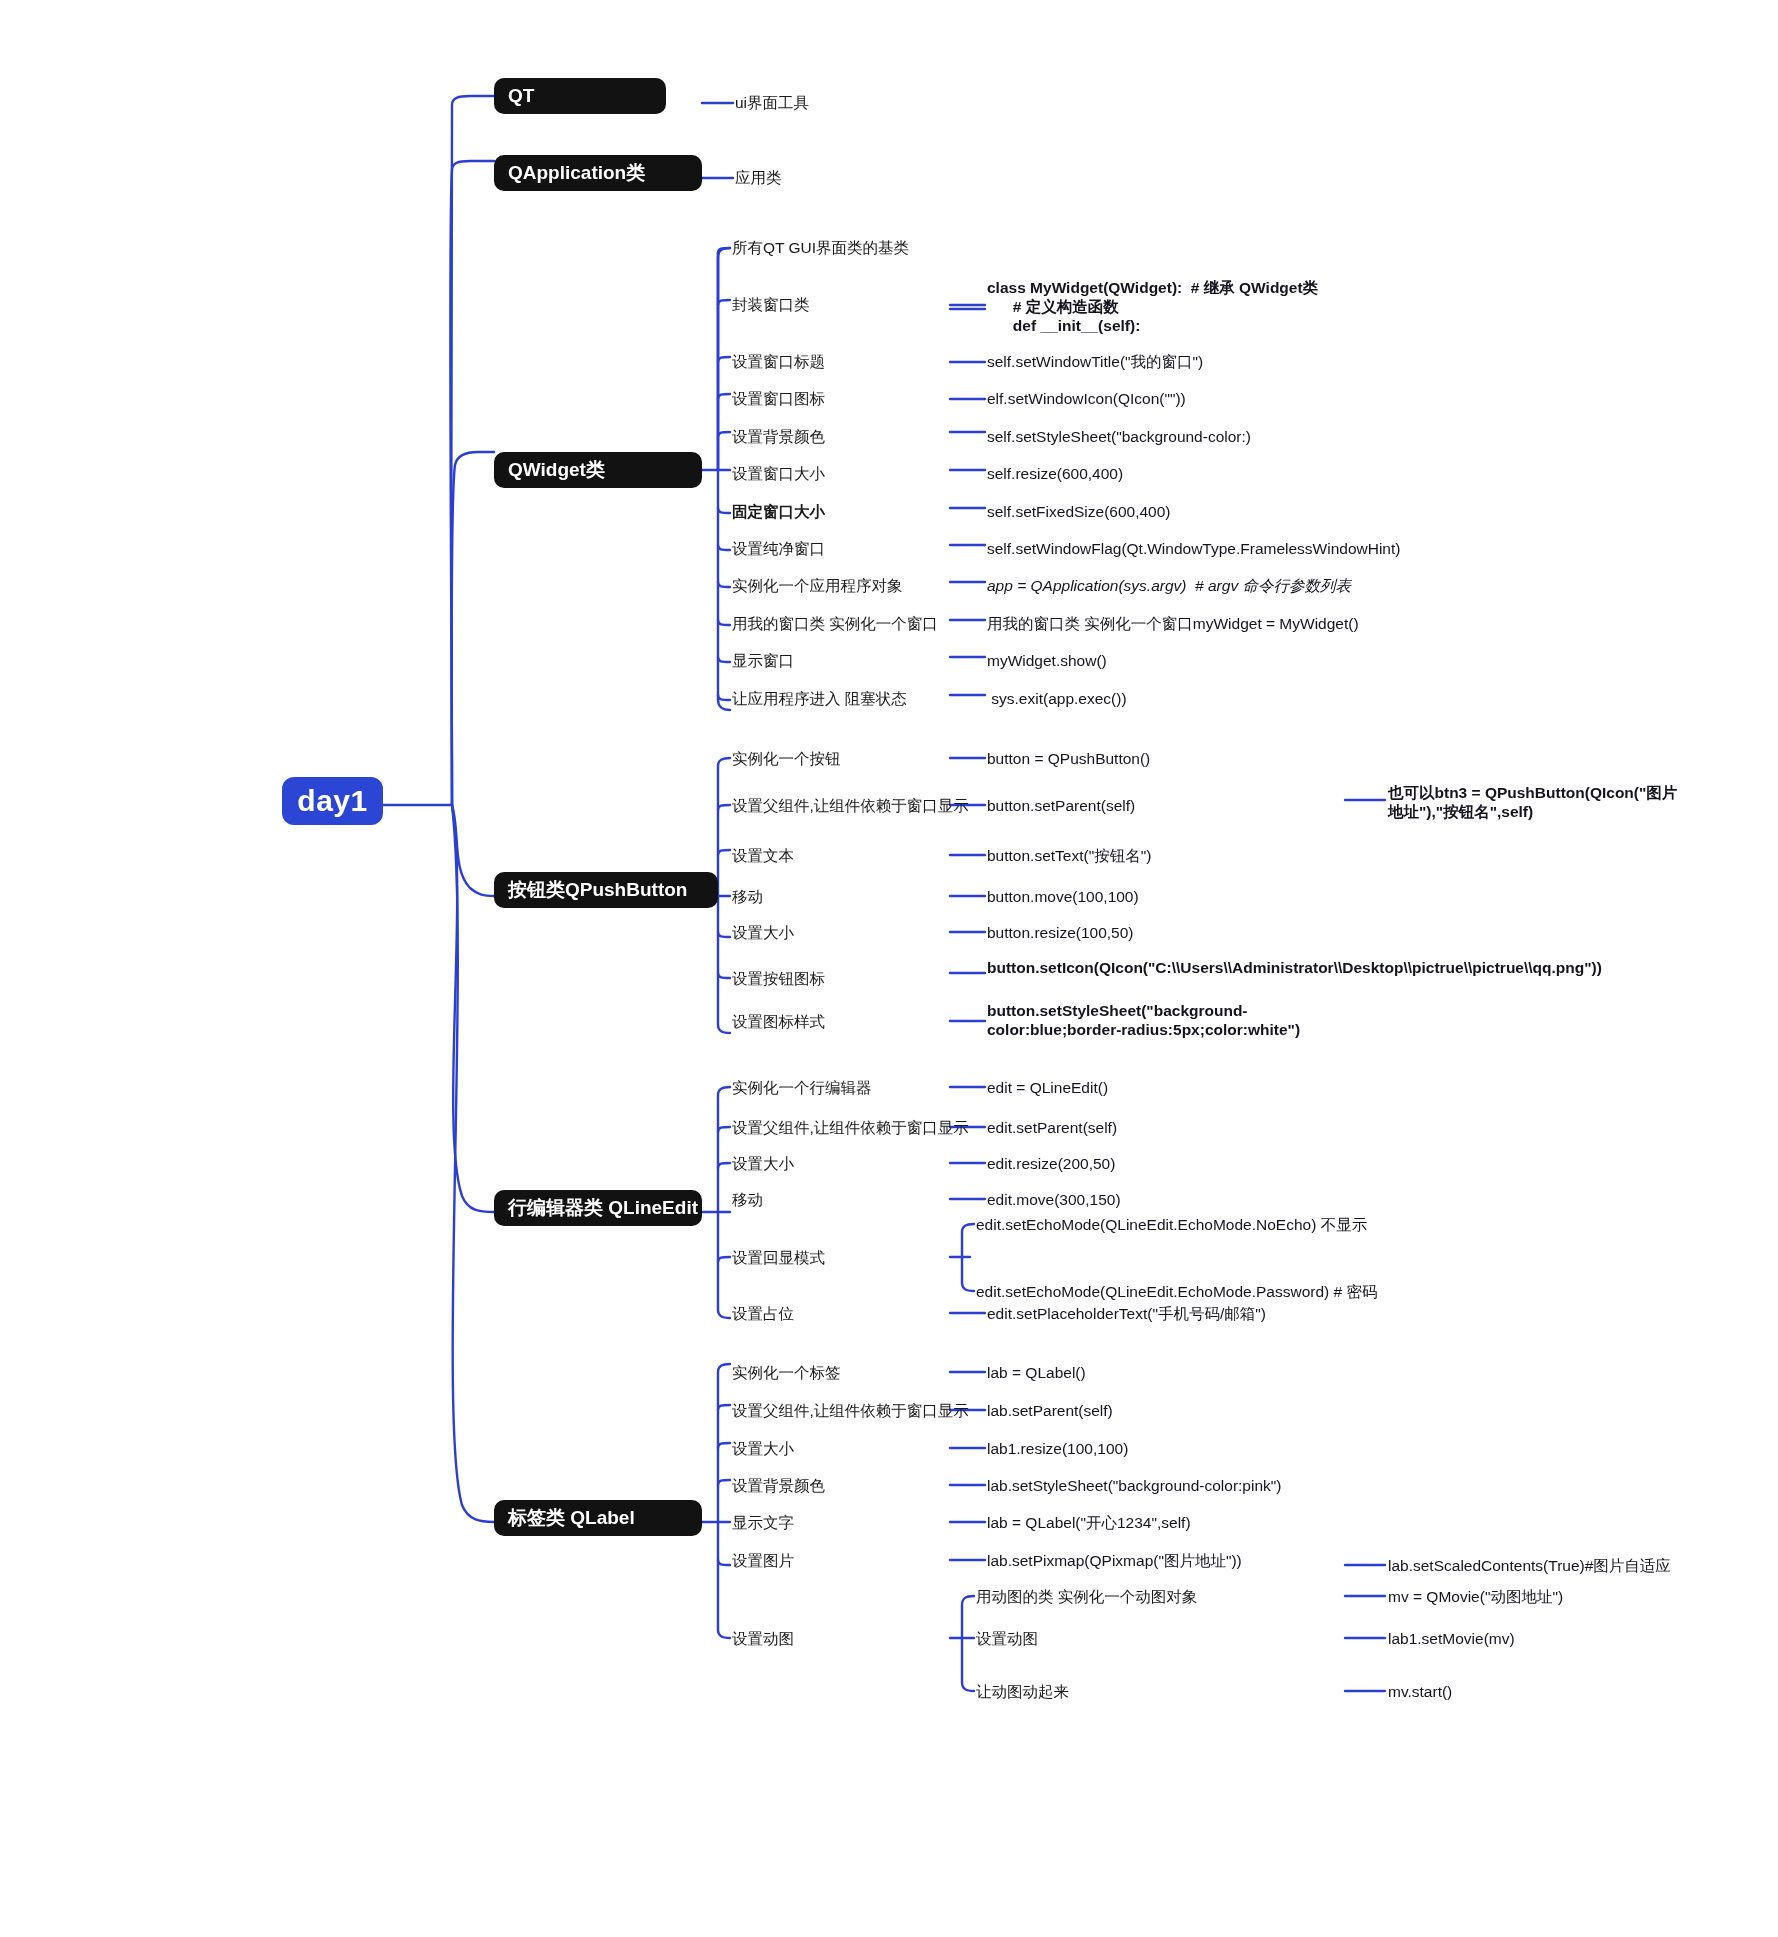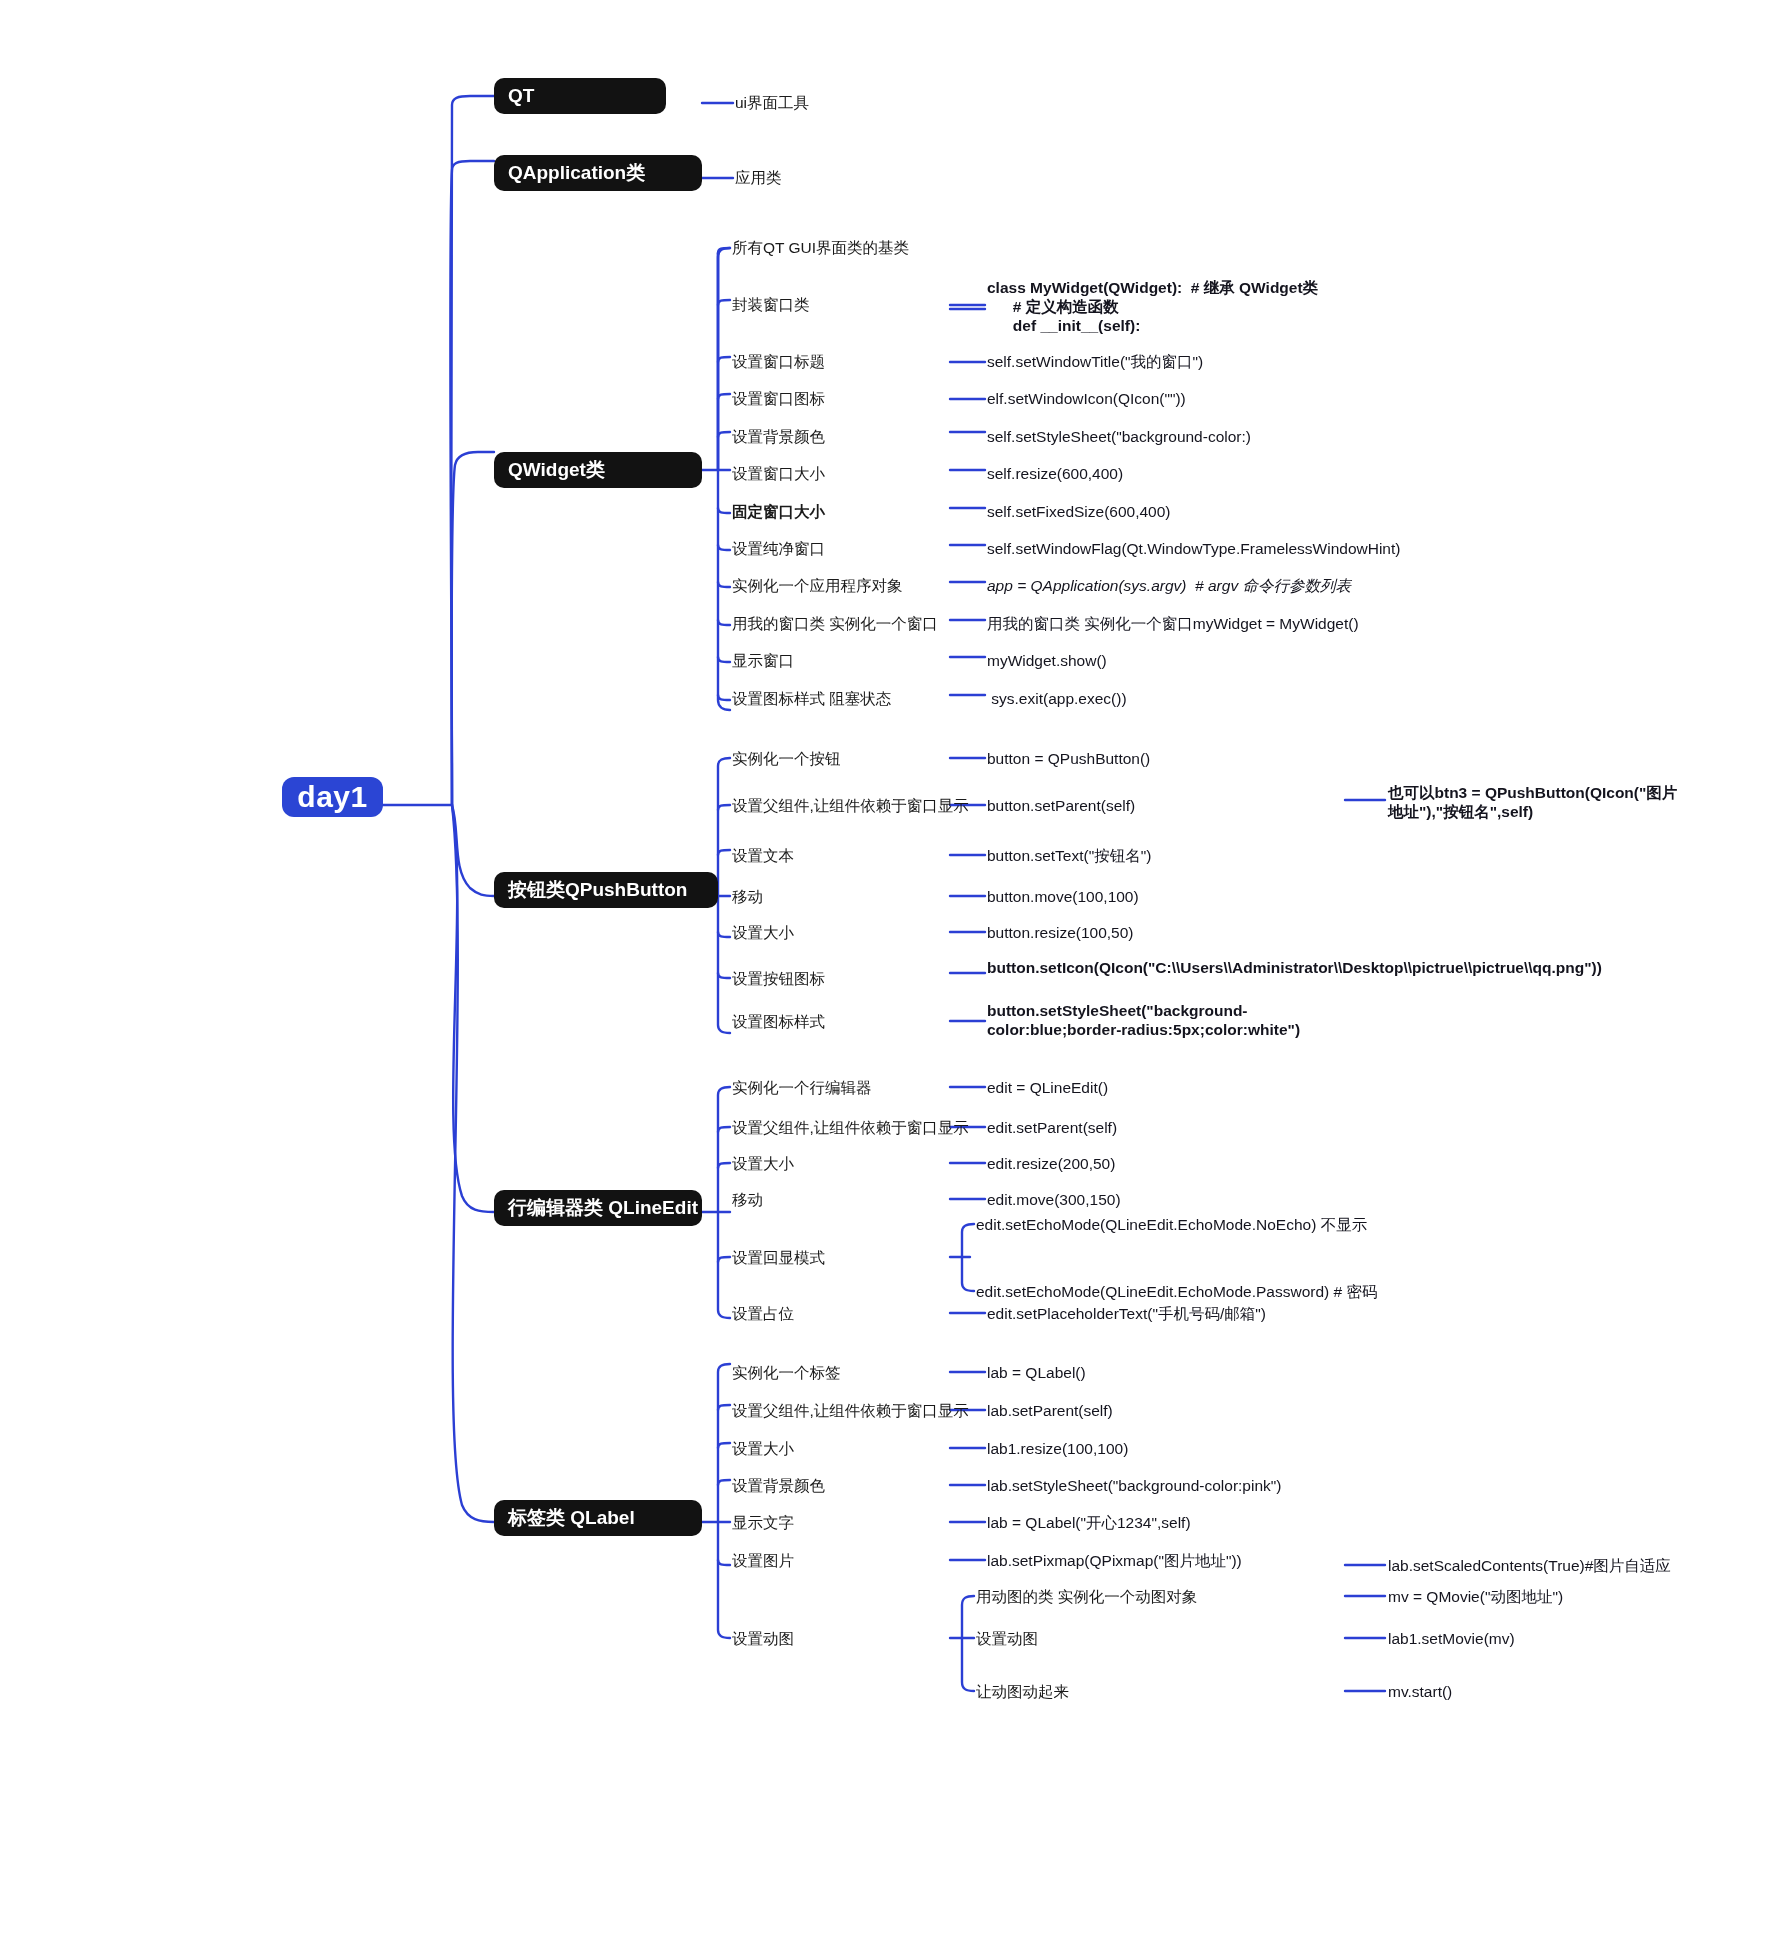--- a/index.html
+++ b/index.html
@@ -32,21 +32,21 @@
     background: #2b45d4;
     color: #ffffff;
     border-radius: 12px;
     font-size: 30px;
     font-weight: 700;
     letter-spacing: .5px;
     display: flex;
     align-items: center;
     justify-content: center;
     padding: 8px 18px;
-    height: 40px;
+    height: 48px;
   }
   
   .cat-node {
     background: #121212;
     color: #ffffff;
     border-radius: 10px;
     font-size: 19px;
     font-weight: 700;
     display: flex;
     align-items: center;
@@ -232,21 +232,21 @@
 
   <div class="node leaf" style="left:732px; top:576px;">实例化一个应用程序对象</div>
   <div class="node leaf code" style="left:987px; top:576px;font-style:italic;">app = QApplication(sys.argv)  # argv 命令行参数列表</div>
 
   <div class="node leaf" style="left:732px; top:614px;">用我的窗口类 实例化一个窗口</div>
   <div class="node leaf code" style="left:987px; top:614px;">用我的窗口类 实例化一个窗口myWidget = MyWidget()</div>
 
   <div class="node leaf" style="left:732px; top:651px;">显示窗口</div>
   <div class="node leaf code" style="left:987px; top:651px;">myWidget.show()</div>
 
-  <div class="node leaf" style="left:732px; top:689px;">设置图标样式 阻塞状态</div>
+  <div class="node leaf" style="left:732px; top:689px;">让应用程序进入 阻塞状态</div>
   <div class="node leaf code" style="left:987px; top:689px;"> sys.exit(app.exec())</div>
 
   <div class="node leaf" style="left:732px; top:749px;">实例化一个按钮</div>
   <div class="node leaf code" style="left:987px; top:749px;">button = QPushButton()</div>
 
   <div class="node leaf" style="left:732px; top:796px;">设置父组件,让组件依赖于窗口显示</div>
   <div class="node leaf code" style="left:987px; top:796px;">button.setParent(self)</div>
   <div class="node leaf multi code" style="left:1388px; top:783px; width:300px;">也可以btn3 = QPushButton(QIcon("图片地址"),"按钮名",self)</div>
 
   <div class="node leaf" style="left:732px; top:846px;">设置文本</div>

